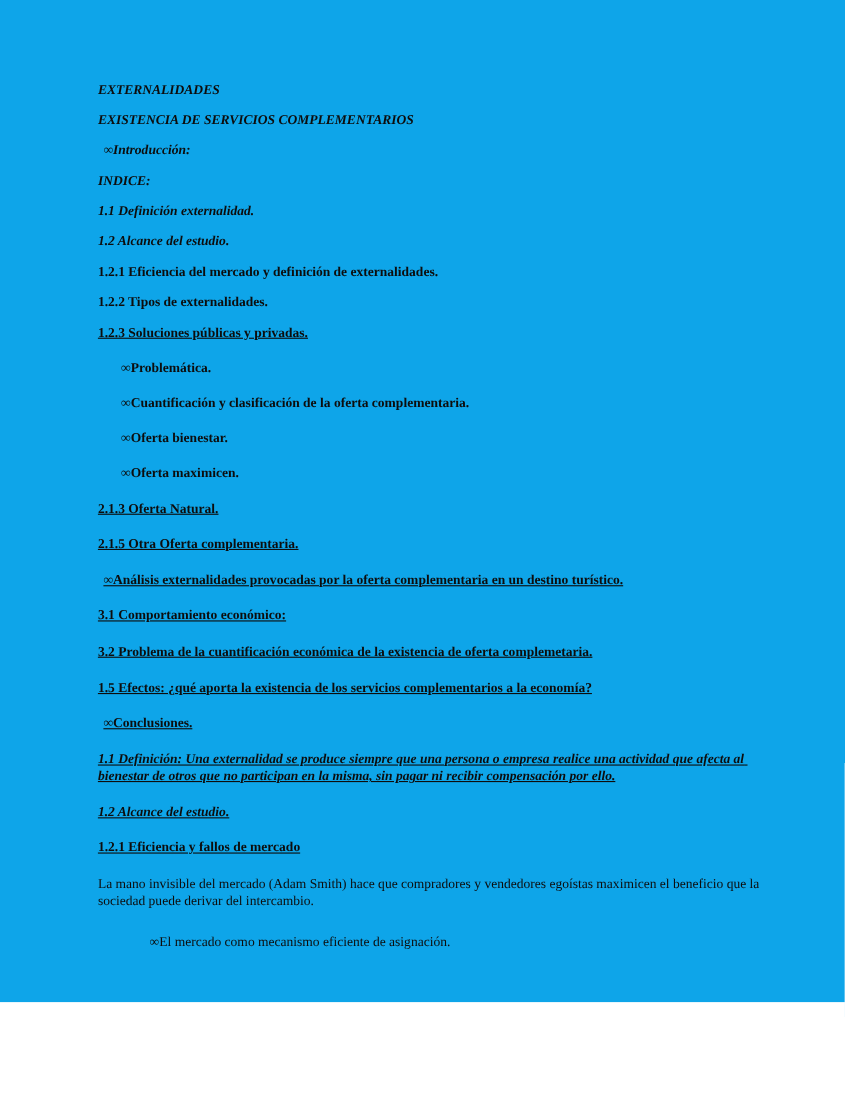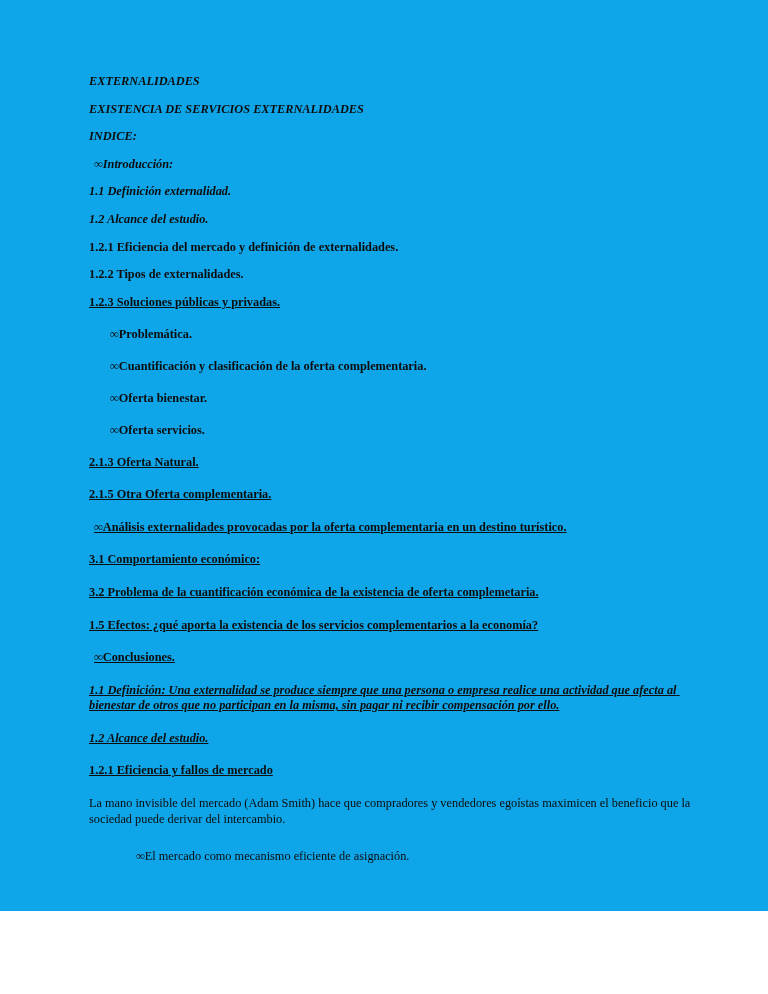--- a/index.html
+++ b/index.html
@@ -91,41 +91,41 @@
   }
 </style>
 </head>
 <body>
 
 <div class="page">
   <div class="content">
 
     <p class="blk bi gap-sm">EXTERNALIDADES</p>
 
-    <p class="blk bi gap-sm">EXISTENCIA DE SERVICIOS EXTERNALIDADES</p>
+    <p class="blk bi gap-sm">EXISTENCIA DE SERVICIOS COMPLEMENTARIOS</p>
+
+    <p class="blk bi bullet gap-sm">∞Introducción:</p>
 
     <p class="blk bi gap-sm">INDICE:</p>
-
-    <p class="blk bi bullet gap-sm">∞Introducción:</p>
 
     <p class="blk bi gap-sm">1.1 Definición externalidad.</p>
 
     <p class="blk bi gap-sm">1.2 Alcance del estudio.</p>
 
     <p class="blk b gap-sm">1.2.1 Eficiencia del mercado y definición de externalidades.</p>
 
     <p class="blk b gap-sm">1.2.2 Tipos de externalidades.</p>
 
     <p class="blk b gap-md">1.2.3 Soluciones públicas y privadas.</p>
 
     <div class="tight-group">
       <p class="line">∞Problemática.</p>
       <p class="line">∞Cuantificación y clasificación de la oferta complementaria.</p>
       <p class="line">∞Oferta bienestar.</p>
-      <p class="line">∞Oferta servicios.</p>
+      <p class="line">∞Oferta maximicen.</p>
     </div>
 
     <p class="blk b gap-md">2.1.3 Oferta Natural.</p>
 
 
     <p class="blk b gap-md">2.1.5 Otra Oferta complementaria.</p>
 
     <p class="blk b bullet gap-md">∞Análisis externalidades provocadas por la oferta complementaria en un destino turístico.</p>
 
     <p class="blk b gap-md">3.1 Comportamiento económico:</p>

